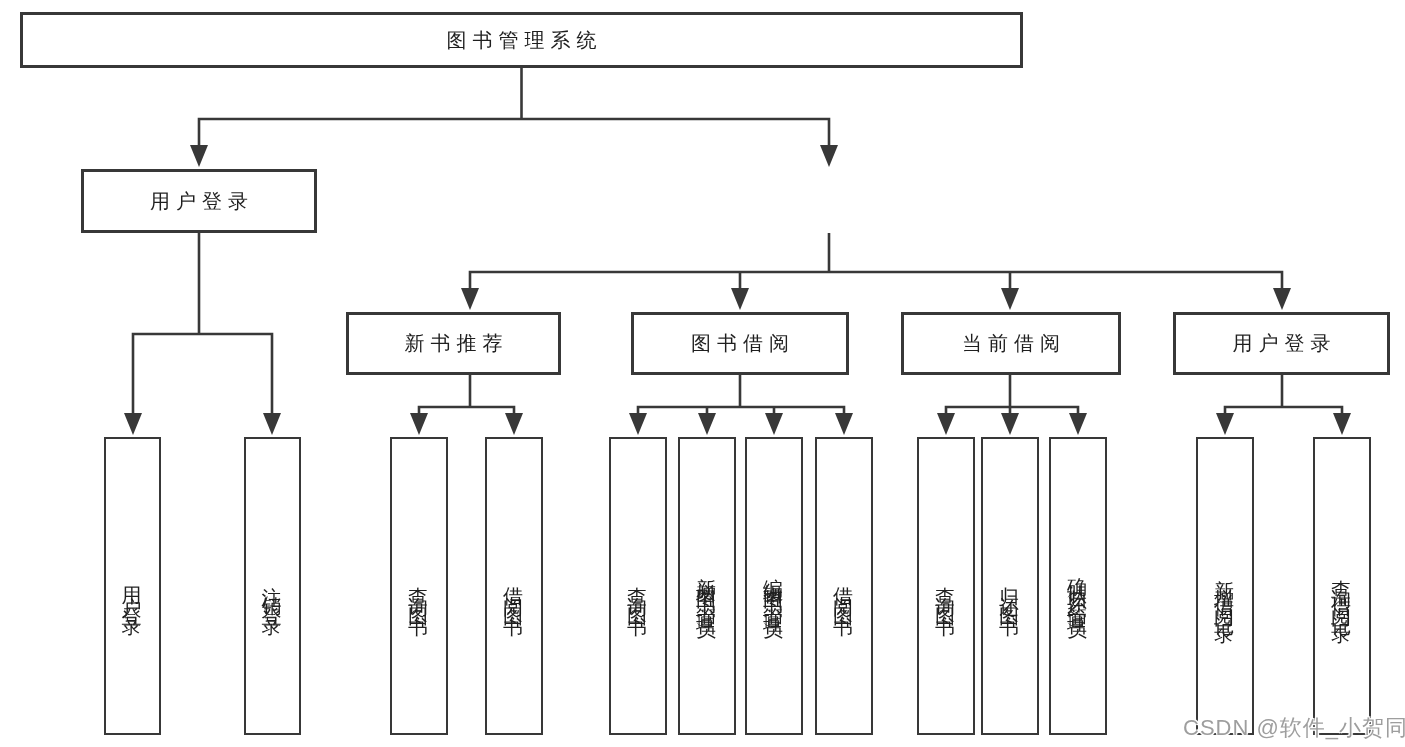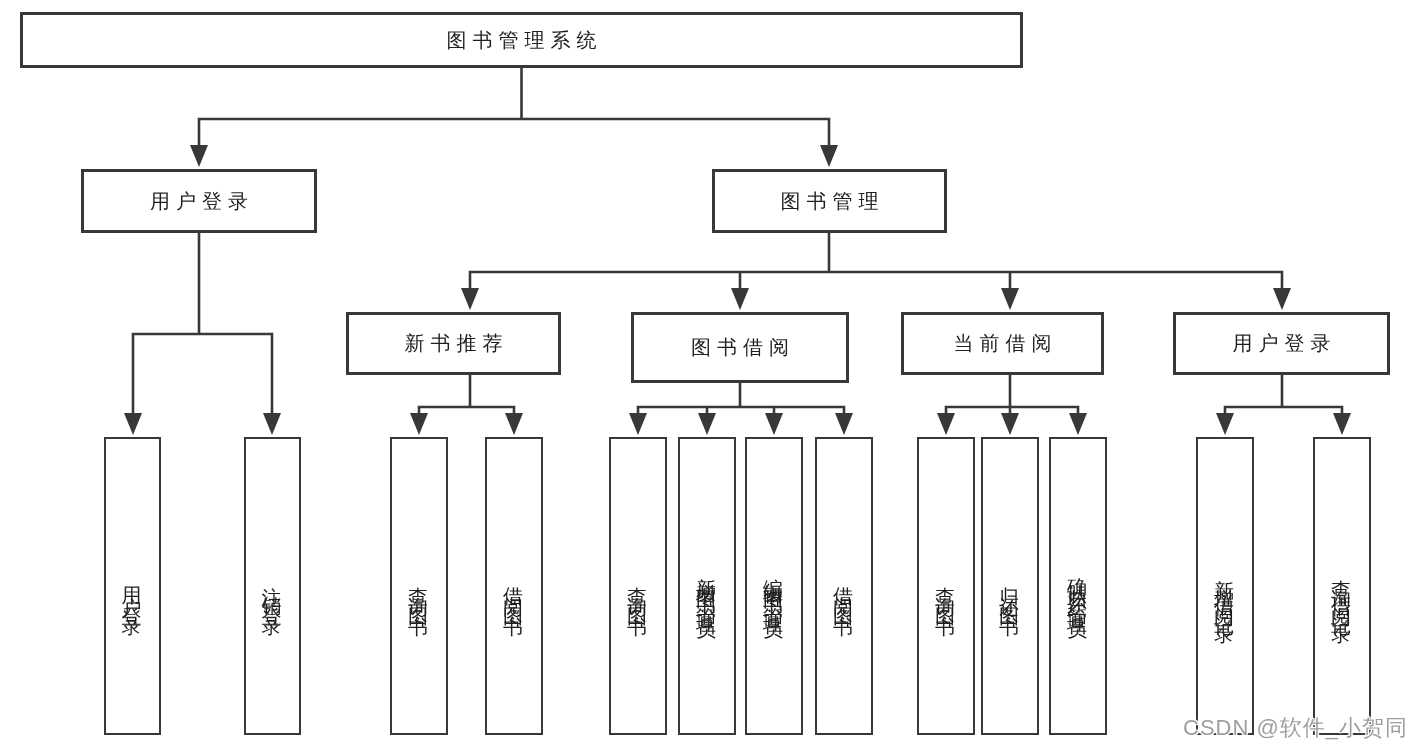--- a/index.html
+++ b/index.html
@@ -119,25 +119,24 @@
       <polygon points="1001,413 1019,413 1010,435"></polygon>
       <polygon points="1069,413 1087,413 1078,435"></polygon>
       <polygon points="1216,413 1234,413 1225,435"></polygon>
       <polygon points="1333,413 1351,413 1342,435"></polygon>
     </g>
   </svg>
 
   <div class="box" style="left:20px; top:12px; width:1003px; height:56px;">图书管理系统</div>
 
   <div class="box" style="left:81px; top:169px; width:236px; height:64px;">用户登录</div>
-  <div class="box" style="left:712px; top:169px; width:235px; height:64px;">图书管理</div>
 
   <div class="box" style="left:346px; top:312px; width:215px; height:63px;">新书推荐</div>
-  <div class="box" style="left:631px; top:312px; width:218px; height:71px;text-align:right;">图书借阅</div>
-  <div class="box" style="left:901px; top:312px; width:203px; height:63px;">当前借阅</div>
+  <div class="box" style="left:631px; top:312px; width:218px; height:63px;text-align:right;">图书借阅</div>
+  <div class="box" style="left:901px; top:312px; width:220px; height:63px;">当前借阅</div>
   <div class="box" style="left:1173px; top:312px; width:217px; height:63px;">用户登录</div>
 
   <div class="vbox" style="left:104px; width:57px;">用户登录</div>
   <div class="vbox" style="left:244px; width:57px;">注销登录</div>
   <div class="vbox" style="left:390px; width:58px;">查询图书</div>
   <div class="vbox" style="left:485px; width:58px;">借阅图书</div>
   <div class="vbox" style="left:609px; width:58px;">查询图书</div>
   <div class="vbox" style="left:678px; width:58px; letter-spacing:6px; padding-top:6px;">新增图书（管理员）</div>
   <div class="vbox" style="left:745px; width:58px; letter-spacing:6px; padding-top:6px;">编辑图书（管理员）</div>
   <div class="vbox" style="left:815px; width:58px;">借阅图书</div>

